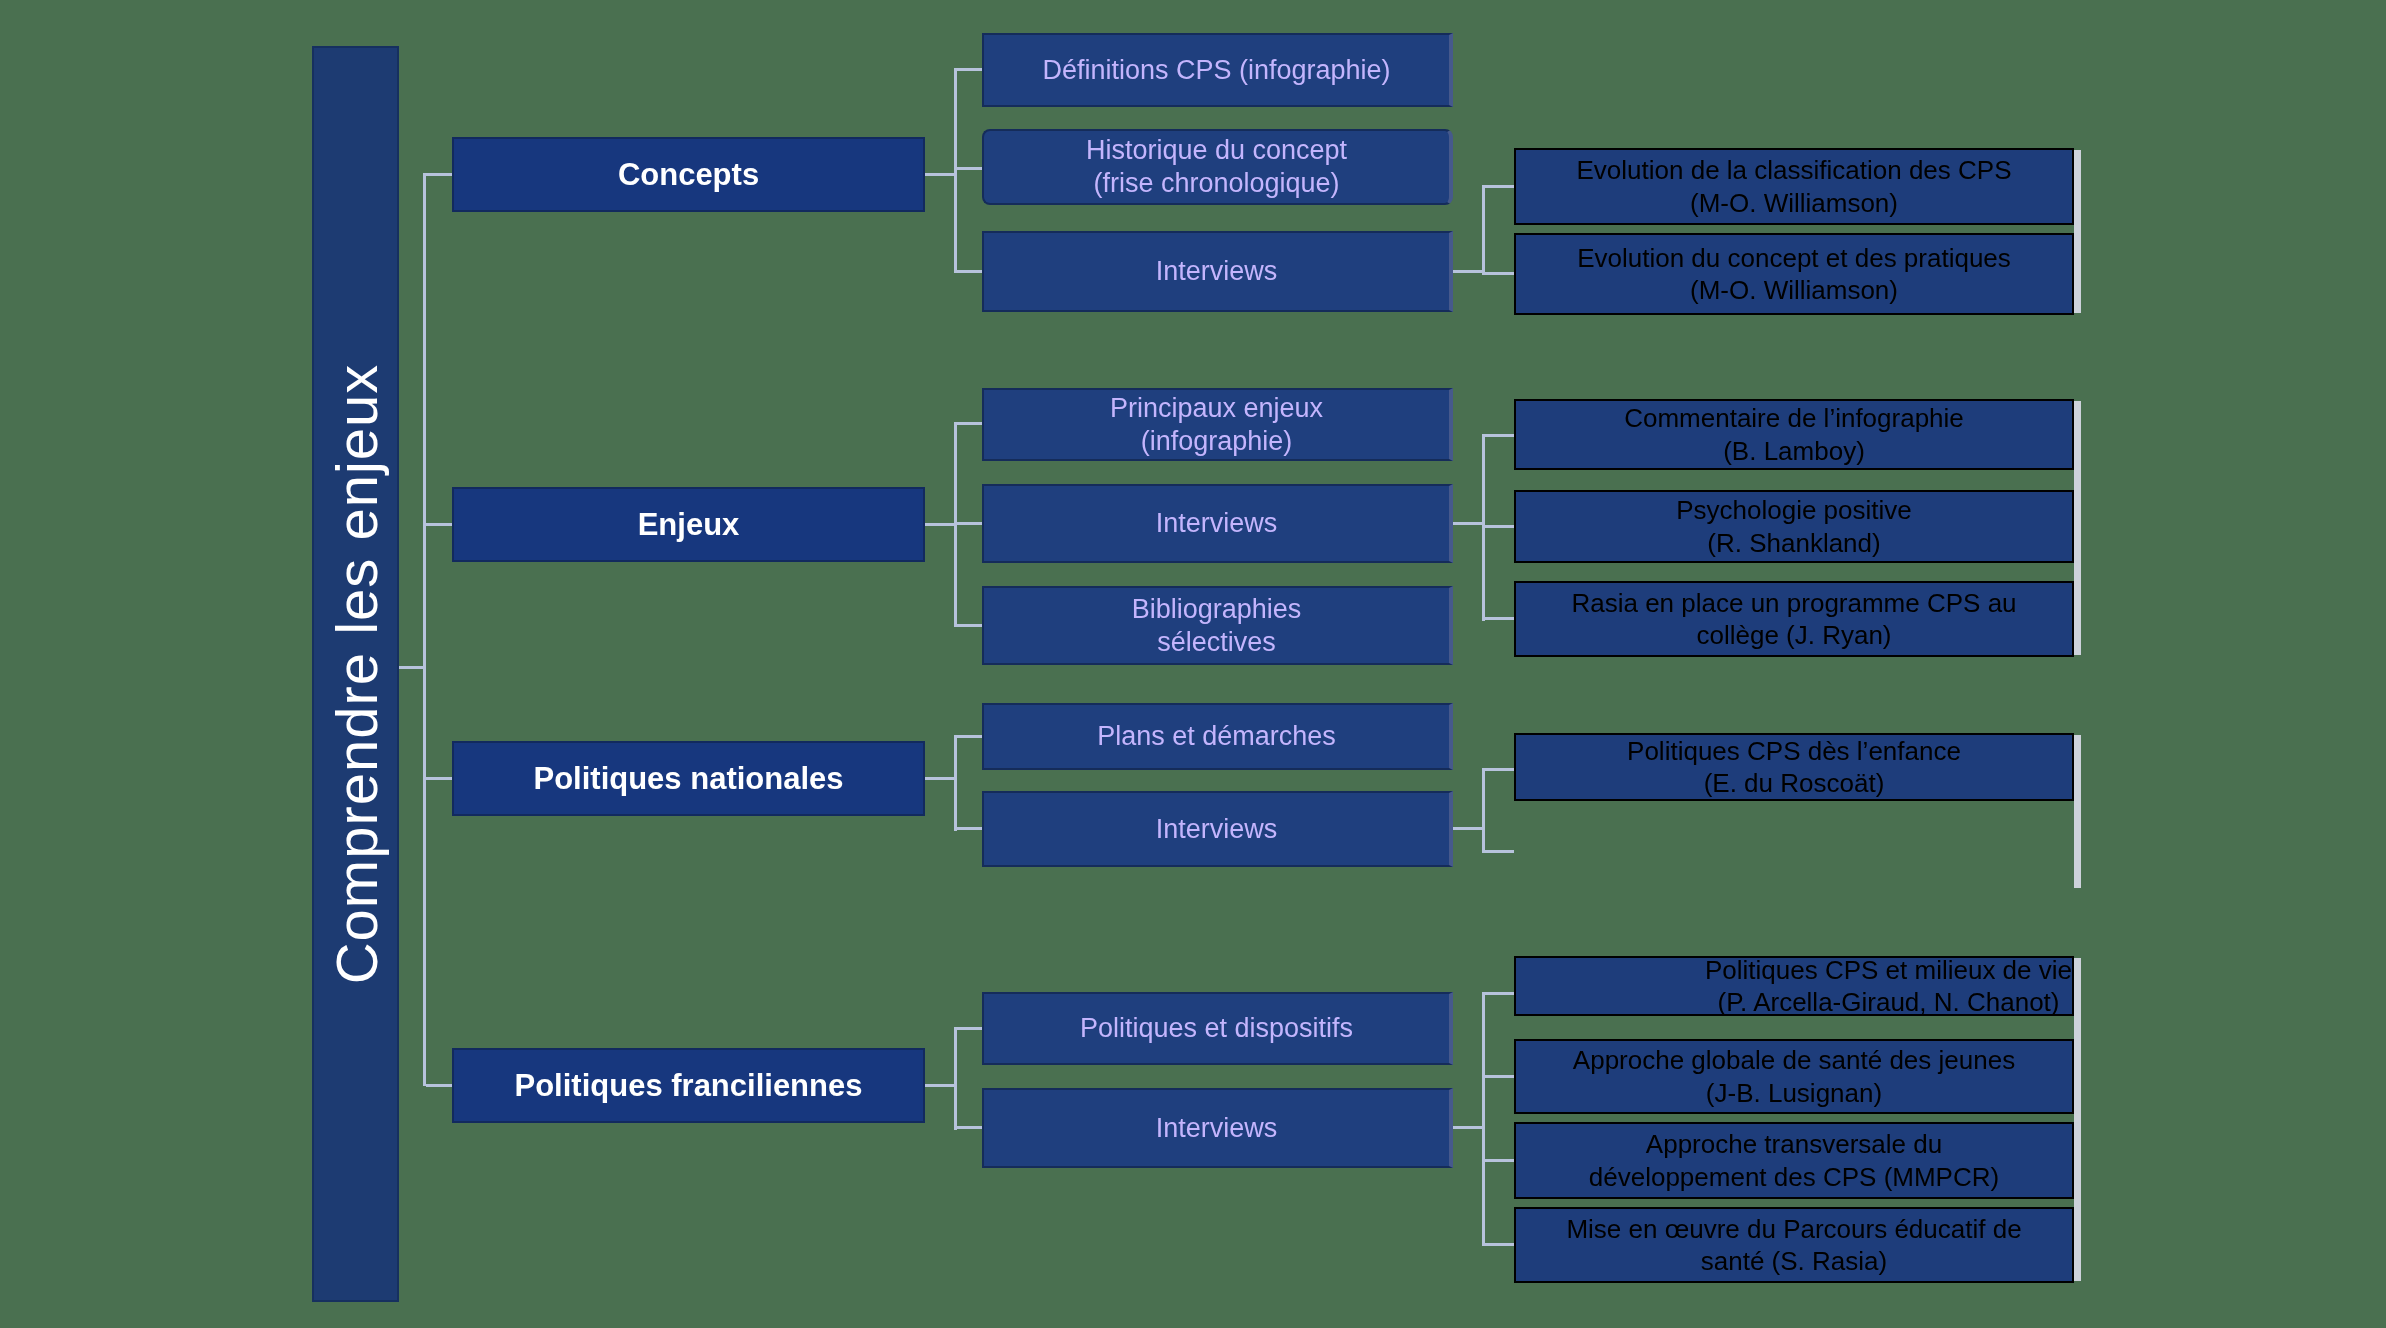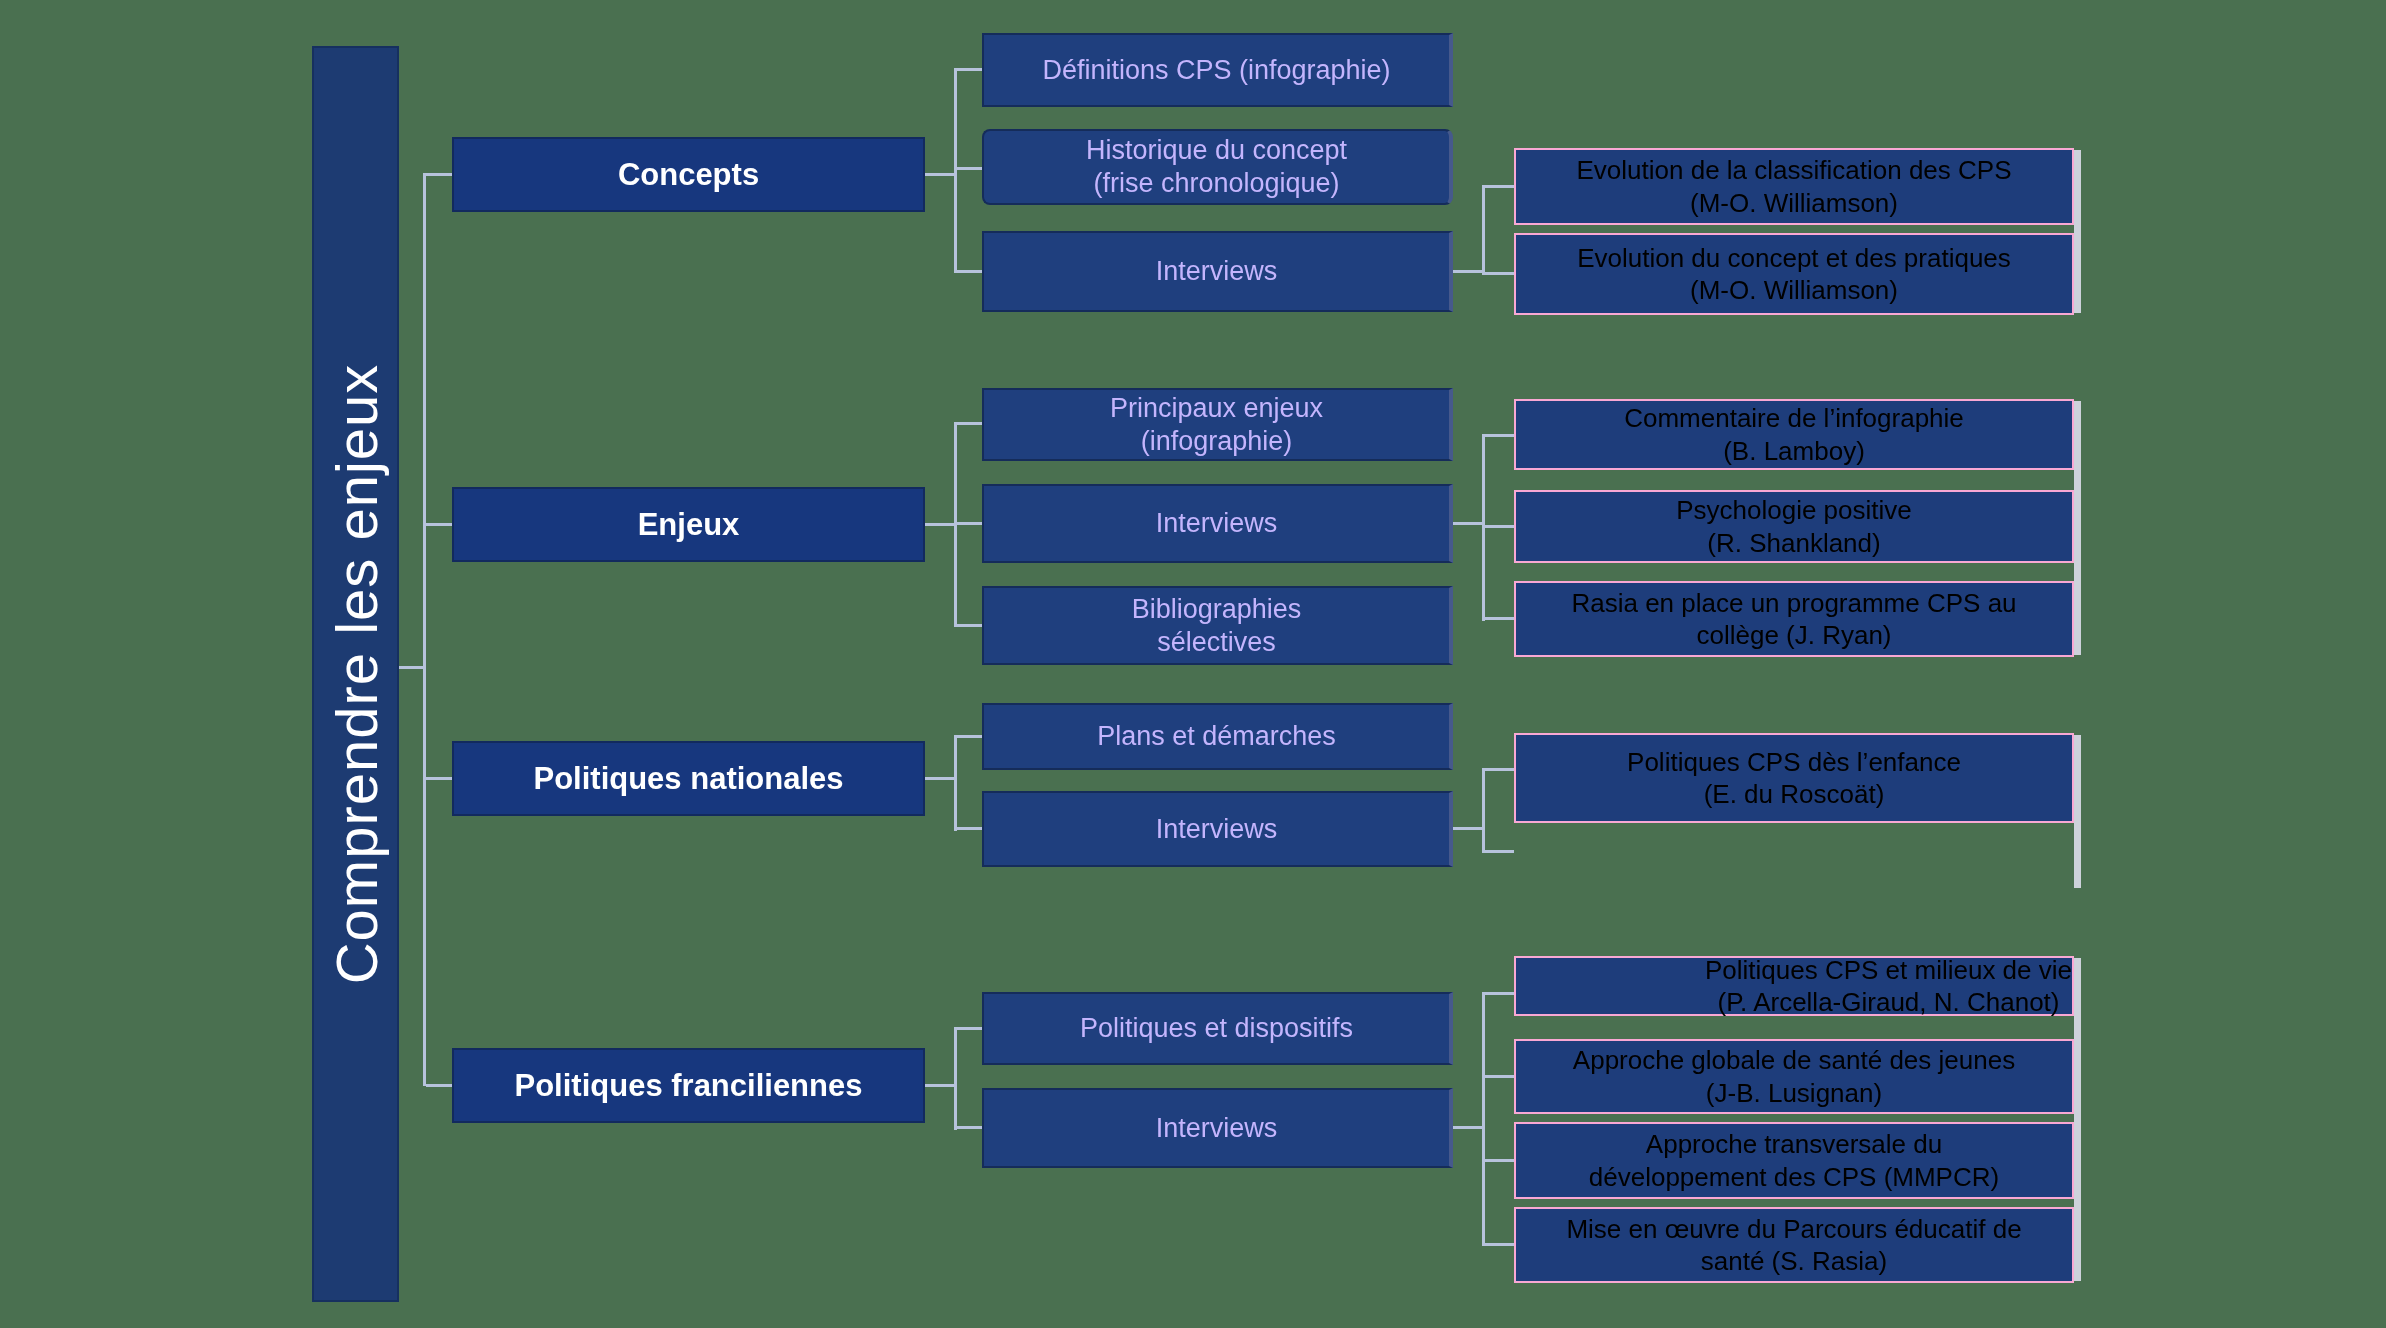--- a/index.html
+++ b/index.html
@@ -19,21 +19,21 @@
   
   .cat{left:452px;width:473px;height:75px;background:#17377E;border:2px solid #122A5E;
        color:#FFFFFF;font-weight:bold;font-size:31px;}
 
   
   .mid{left:982px;width:471px;background:#1F3F7E;color:#c4b5fd;font-size:27px;
        line-height:1.22;border:2px solid #152C5A;border-right:4px solid #46598C;}
 
   
   .leaf{left:1514px;width:560px;background:#1E3D7B;color:#000000;font-size:26px;
-        line-height:1.25;border:2px solid #f9a8d4;}
+        line-height:1.25;border:2px solid #000000;}
 
   
   .strip{position:absolute;left:2074px;width:7px;background:#CDD2DB;}
 
   
   .ln{position:absolute;background:#B7C3DC;}
   .h{height:3px;}
   .v{width:3px;}
 </style>
 </head>
@@ -129,21 +129,21 @@
   <div class="node leaf" style="top:233px;height:82px;"><span>Evolution du concept et des pratiques
 (M-O. Williamson)</span></div>
 
   <div class="node leaf" style="top:399px;height:71px;justify-content:center;"><span>Commentaire de l’infographie
 (B. Lamboy)</span></div>
   <div class="node leaf" style="top:490px;height:73px;"><span>Psychologie positive
 (R. Shankland)</span></div>
   <div class="node leaf" style="top:581px;height:76px;"><span>Rasia en place un programme CPS au
 collège (J. Ryan)</span></div>
 
-  <div class="node leaf" style="top:733px;height:90px;"><span>Politiques CPS dès l’enfance
+  <div class="node leaf" style="top:733px;height:68px;"><span>Politiques CPS dès l’enfance
 (E. du Roscoät)</span></div>
 
   <div class="node leaf" style="top:956px;height:60px;justify-content:flex-end;"><span>Politiques CPS et milieux de vie
 (P. Arcella-Giraud, N. Chanot)</span></div>
   <div class="node leaf" style="top:1039px;height:75px;"><span>Approche globale de santé des jeunes
 (J-B. Lusignan)</span></div>
   <div class="node leaf" style="top:1122px;height:77px;"><span>Approche transversale du
 développement des CPS (MMPCR)</span></div>
   <div class="node leaf" style="top:1207px;height:76px;"><span>Mise en œuvre du Parcours éducatif de
 santé (S. Rasia)</span></div>

